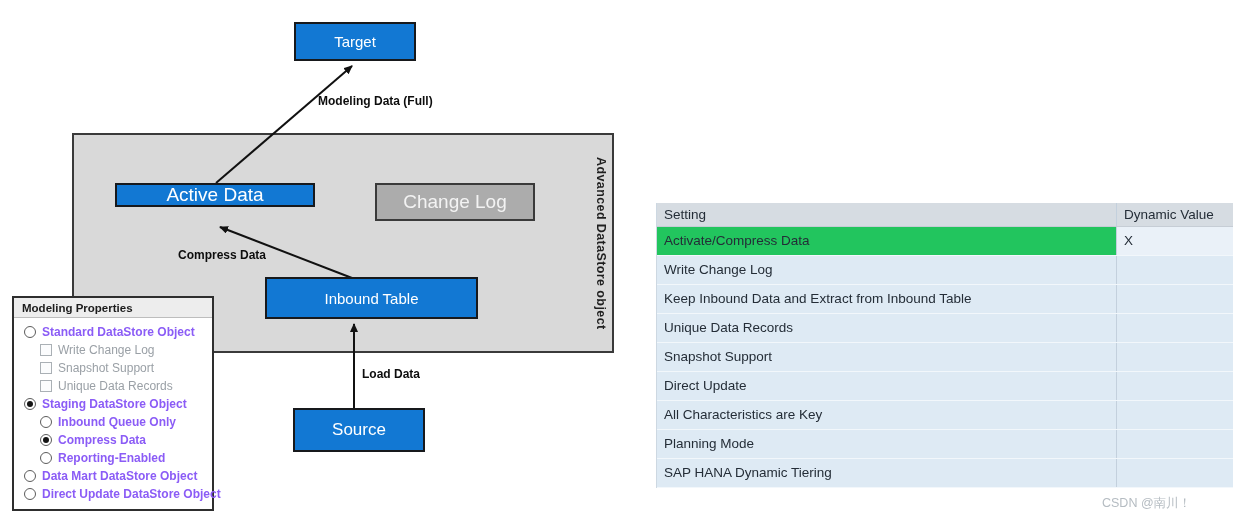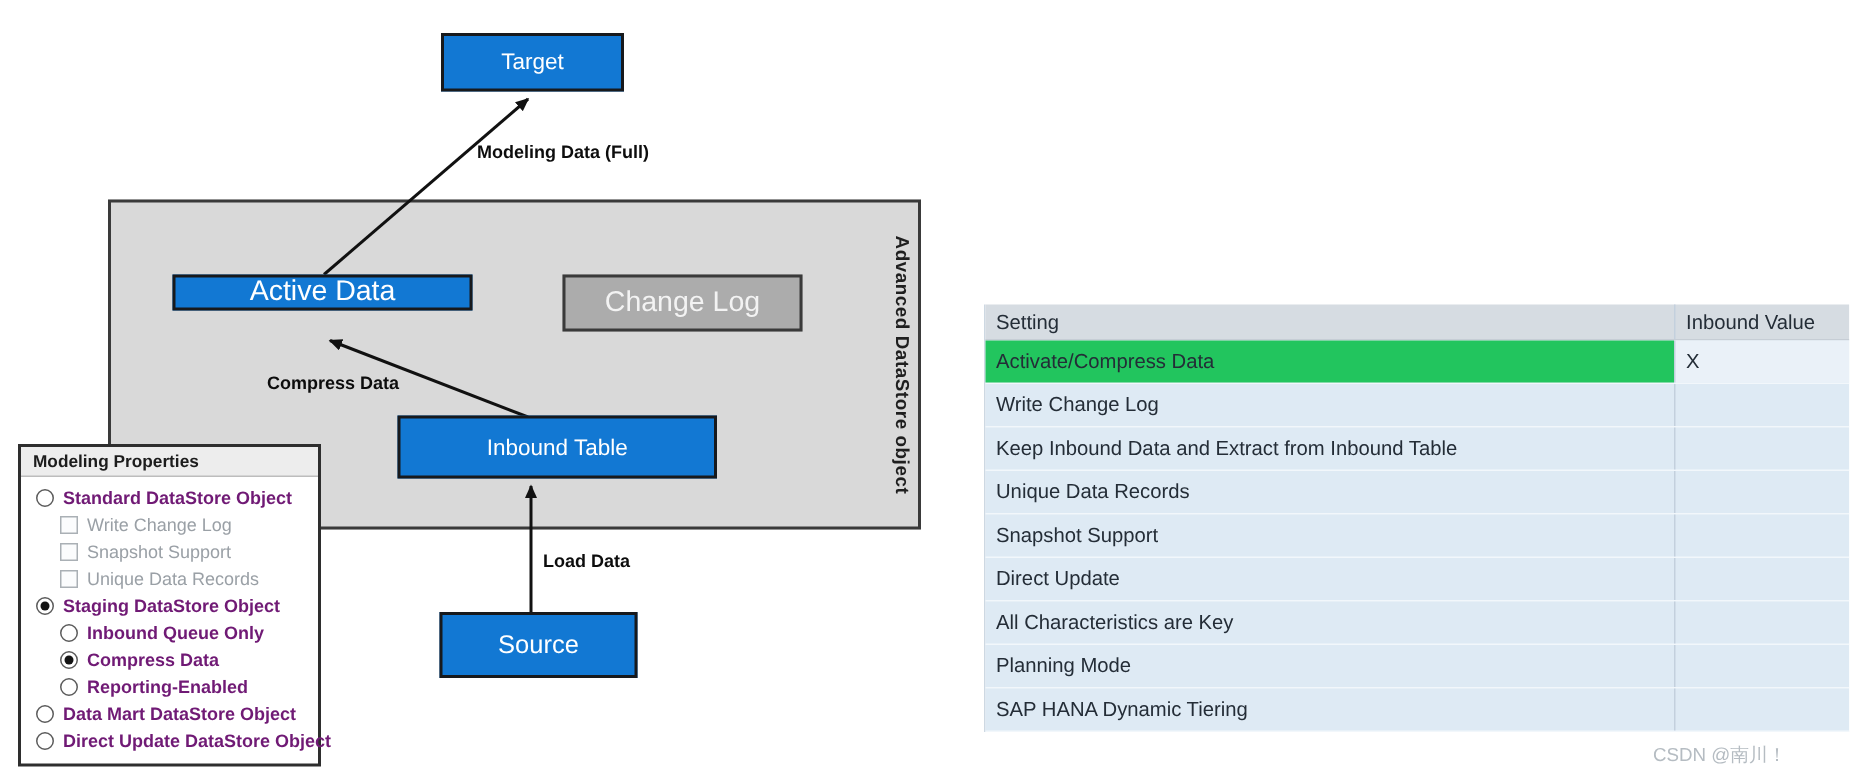--- a/index.html
+++ b/index.html
@@ -42,21 +42,21 @@
     background:#fff; border:2px solid #2e2e2e;
   }
   .panel-title {
     background:#ededed; border-bottom:1px solid #bdbdbd;
     font-size:11.5px; font-weight:700; color:#1c1c1c;
     padding:4px 8px 3px 8px;
   }
   .panel-body { padding:5px 4px 6px 6px; }
   .prop-item { display:flex; align-items:center; gap:6px; height:18px; padding-left:4px; }
   .prop-item.indent-2 { padding-left:20px; }
-  .prop-label { font-size:12px; font-weight:700; color:#701a75; white-space:nowrap; }
+  .prop-label { font-size:12px; font-weight:700; color:#8b5cf6; white-space:nowrap; }
   .prop-item.disabled .prop-label { color:#9aa0a6; font-weight:400; }
   .ctl { width:12px; height:12px; flex:none; background:#fff; position:relative; }
   .ctl.radio { border:1px solid #5c5c5c; border-radius:50%; }
   .ctl.radio.checked::after { content:""; position:absolute; left:2px; top:2px; right:2px; bottom:2px; border-radius:50%; background:#141414; }
   .ctl.checkbox { border:1px solid #aab0b5; background:#fbfcfd; }
 
   
   .settings-table {
     position:absolute; left:656px; top:203px; width:577px;
     font-size:13.5px; color:#242d37; border-left:1px solid #cdd8e2;
@@ -144,21 +144,21 @@
         <div class="prop-item indent-1">
     <span class="ctl radio"></span>
     <span class="prop-label">Direct Update DataStore Object</span>
   </div>
       </div>
   </div>
 
   <div class="settings-table">
     <div class="thead">
       <div class="th col-setting">Setting</div>
-      <div class="th col-value">Inbound Value</div>
+      <div class="th col-value">Dynamic Value</div>
     </div>
     <div id="table-rows">
         <div class="trow highlight">
     <div class="td col-setting cell-setting">Activate/Compress Data</div>
     <div class="td col-value cell-value">X</div>
   </div>
         <div class="trow">
     <div class="td col-setting cell-setting">Write Change Log</div>
     <div class="td col-value cell-value"></div>
   </div>

